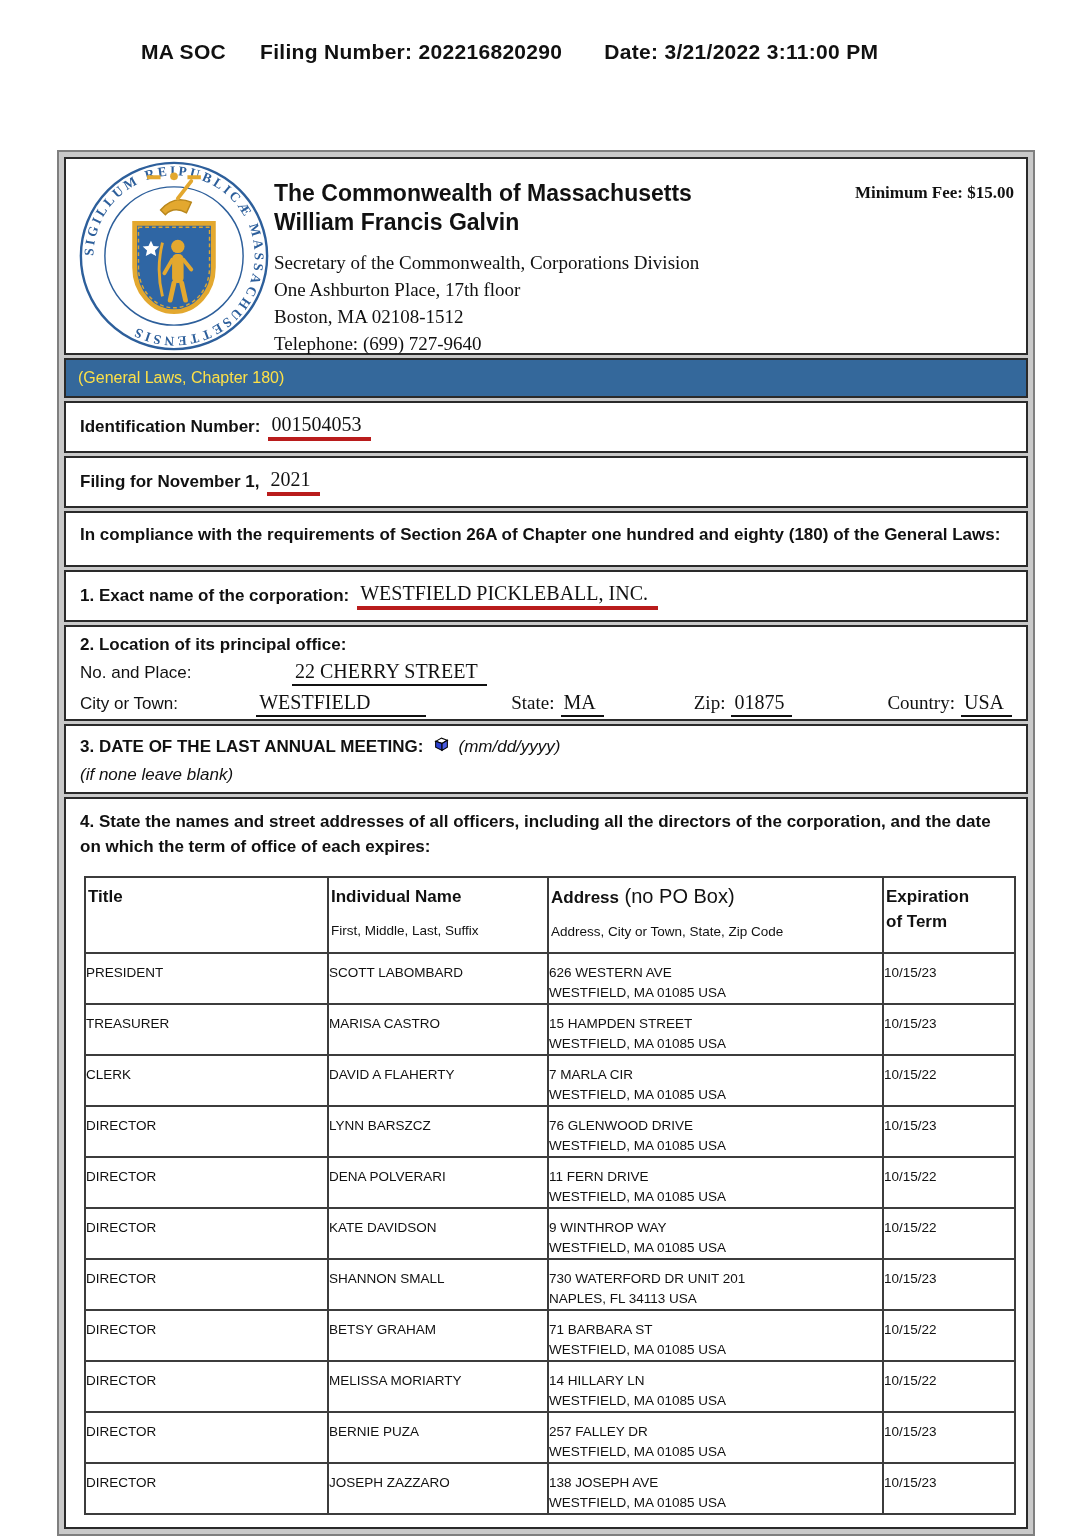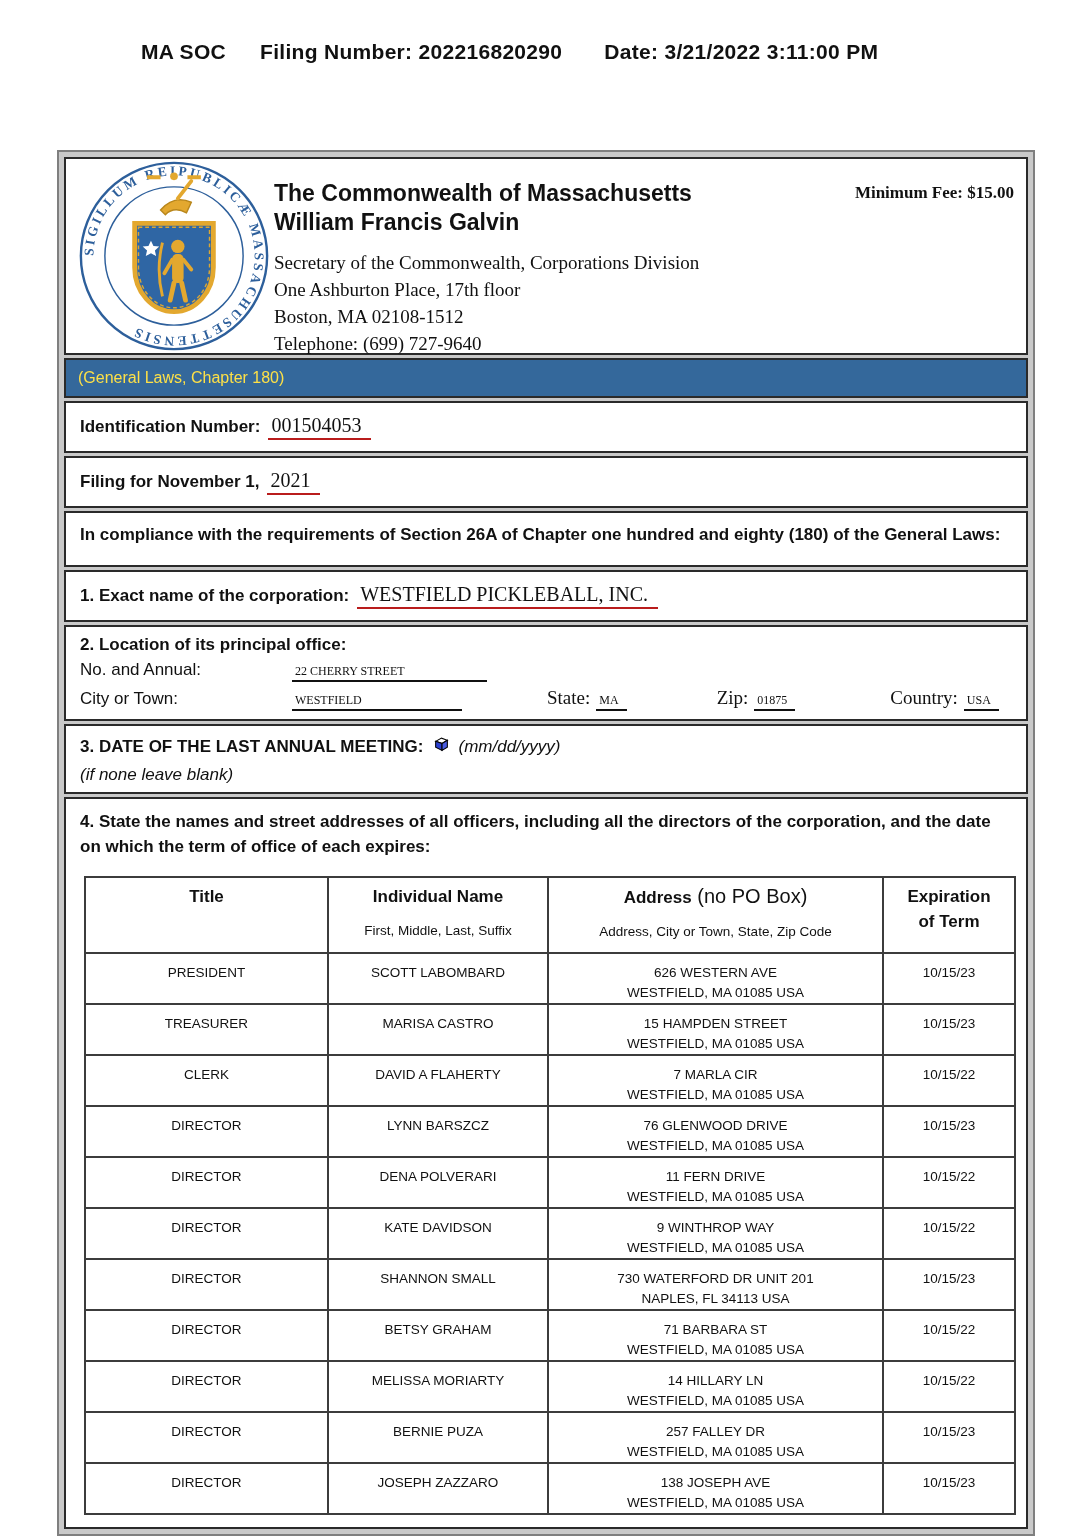--- a/index.html
+++ b/index.html
@@ -30,39 +30,39 @@
             font-weight:bold; font-size:17px; padding:20px 4px 0 0; }
 
   
   .banner { padding:7px 12px 9px 12px; }
   .banner .b1 { color:#fff; font-weight:bold; font-size:21px; }
   .banner .b2 { color:#fde047; font-size:16px; margin-top:2px; }
 
   .sec { padding:12px 14px; font-size:17px; }
   .lbl { font-weight:bold; font-size:17px; }
   .val { font-family:"Liberation Serif", serif; font-size:20px;
-         border-bottom:2px solid #b91c1c; padding:0 10px 1px 3px; margin-left:8px; }
+         border-bottom:4px solid #b91c1c; padding:0 10px 1px 3px; margin-left:8px; }
   .sec-id, .sec-filing, .sec-name { height:52px; display:flex; align-items:center; }
   .sec-compliance { height:66px; line-height:25px; padding-top:9px; }
   .sec-location { height:96px; padding-top:8px; }
   .loc-row { display:flex; align-items:baseline; margin-top:5px; font-size:17px; }
   .loc-label { width:212px; font-weight:normal; }
   .serif-lbl { font-family:"Liberation Serif", serif; font-size:19px; }
-  .loc-val { font-family:"Liberation Serif", serif; font-size:12px;
+  .loc-val { font-family:"Liberation Serif", serif; font-size:20px;
              border-bottom:2px solid #111; padding:0 8px 1px 3px; }
   .sec-meeting { height:70px; padding-top:9px; }
   .hint { font-style:italic; font-size:17px; }
   .meet-line { display:flex; align-items:center; }
   .meet-icon { margin:0 8px 0 10px; }
   .sec-officers { padding-top:10px; line-height:25px; }
 
   
   table.officers { border-collapse:collapse; margin:17px 0 0 4px; table-layout:fixed;
                    width:930px; }
-  table.officers th, table.officers td { border:2px solid #3c3c3c; text-align:center;
+  table.officers th, table.officers td { border:2px solid #3c3c3c; text-align:left;
                    vertical-align:top; }
   col.c-title { width:243px; } col.c-name { width:220px; }
   col.c-addr { width:335px; } col.c-exp { width:132px; }
   th { font-weight:normal; padding:6px 2px 8px 2px; height:64px; }
   .th-main { font-size:17px; font-weight:bold; }
   .th-note { font-size:20px; font-weight:normal; }
   .th-sub { font-size:13.5px; margin-top:9px; }
   td { height:51px; font-size:13.5px; padding-top:6px; }
   td.addr { line-height:20px; padding-top:9px; }
 </style>
@@ -136,21 +136,21 @@
     <div class="box sec sec-compliance lbl">In compliance with the requirements of Section 26A of Chapter one hundred and eighty (180) of the General Laws:</div>
 
     <div class="box sec sec-name">
       <span class="lbl">1. Exact name of the corporation:</span>
       <span class="val">WESTFIELD PICKLEBALL, INC.</span>
     </div>
 
     <div class="box sec sec-location">
       <div class="lbl">2. Location of its principal office:</div>
       <div class="loc-row">
-        <span class="loc-label">No. and Annual:</span>
+        <span class="loc-label">No. and Place:</span>
         <span class="loc-val" style="min-width:195px;">22 CHERRY STREET</span>
       </div>
       <div class="loc-row">
         <span class="loc-label">City or Town:</span>
         <span class="loc-val" style="min-width:170px;">WESTFIELD</span>
         <span class="serif-lbl" style="margin-left:85px;">State:</span>
         <span class="loc-val" style="margin-left:6px;">MA</span>
         <span class="serif-lbl" style="margin-left:90px;">Zip:</span>
         <span class="loc-val" style="margin-left:6px;">01875</span>
         <span class="serif-lbl" style="margin-left:95px;">Country:</span>

